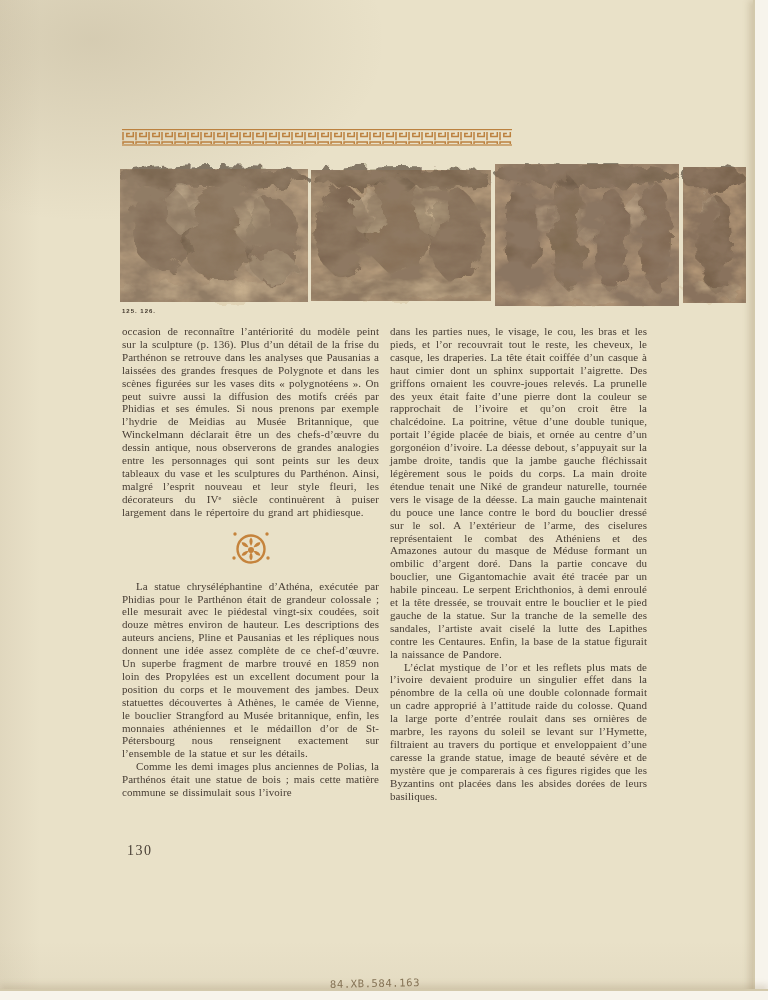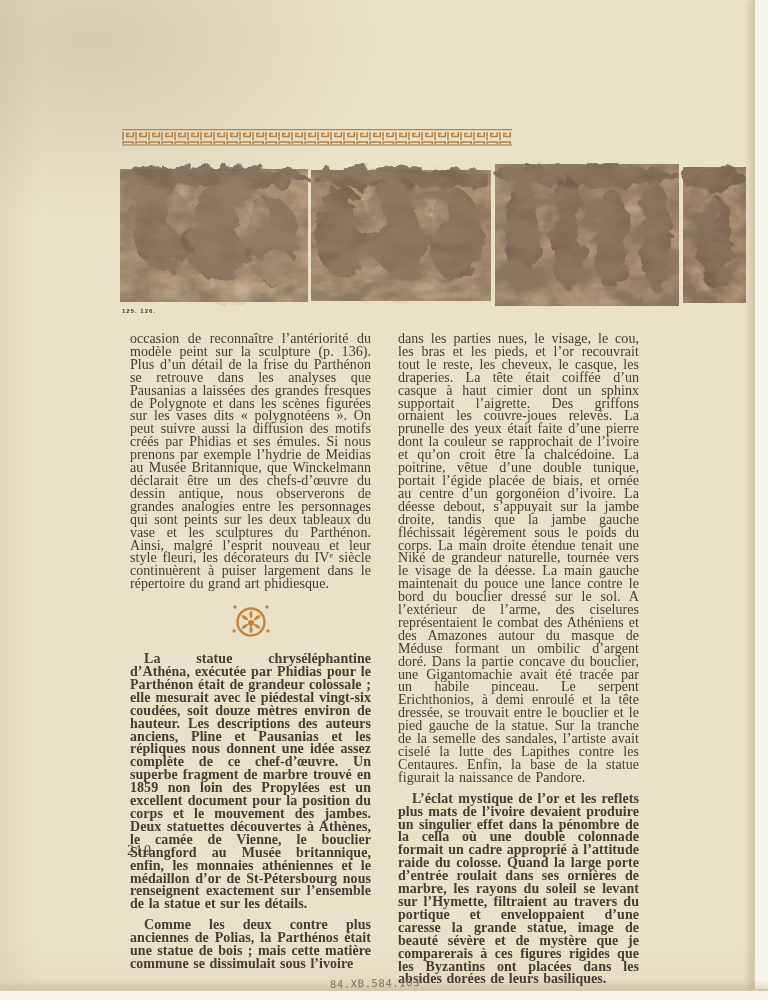--- a/index.html
+++ b/index.html
@@ -31,24 +31,24 @@
     position:absolute; left:122px; top:308px;
     font-family:"Liberation Sans","DejaVu Sans",sans-serif;
     font-size:6px; font-weight:bold; letter-spacing:1px; color:#40362b;
   }
   .text-columns {
     position:absolute; left:122px; top:325px; width:525px;
     display:flex; gap:11px; color:#463c33;
   }
   .col { width:257px; }
   .col p {
-    margin:8px; font-size:14px; line-height:12.9px; text-align:justify;
+    margin:0; font-size:11px; line-height:12.9px; text-align:justify;
     word-spacing:1px; letter-spacing:0.05px;
   }
-  .col p.indent { text-indent:14px;font-weight:bold; }
+  .col p.indent { text-indent:14px; }
   .it { }
   .ornament-wrap { width:100%; display:flex; justify-content:center; margin:7px 0 8px 0; }
   .page-number {
     position:absolute; left:127px; top:843px;
     font-size:14px; letter-spacing:1.5px; color:#4a4036;
   }
   .handwritten-mark {
     position:absolute; left:330px; top:977px;
     font-family:"DejaVu Sans Mono","Liberation Mono",monospace;
     font-size:10.5px; letter-spacing:0.6px; color:#857356;
@@ -179,28 +179,28 @@
           </g>
           <g fill="#c5833c">
             <circle cx="16" cy="-15" r="1.7"></circle>
             <circle cx="-16" cy="-15" r="1.7"></circle>
             <circle cx="17" cy="9" r="1.7"></circle>
             <circle cx="-17" cy="9" r="1.7"></circle>
           </g>
         </svg>
       </div>
       <p class="indent">La statue chryséléphantine d’Athéna, exécutée par Phidias pour le Parthénon était de grandeur colossale ; elle mesurait avec le piédestal vingt-six coudées, soit douze mètres environ de hauteur. Les descriptions des auteurs anciens, Pline et Pausanias et les répliques nous donnent une idée assez complète de ce chef-d’œuvre. Un superbe fragment de marbre trouvé en 1859 non loin des Propylées est un excellent document pour la position du corps et le mouvement des jambes. Deux statuettes découvertes à Athènes, le camée de Vienne, le bouclier Strangford au Musée britannique, enfin, les monnaies athéniennes et le médaillon d’or de St-Pétersbourg nous renseignent exactement sur l’ensemble de la statue et sur les détails.</p>
-      <p class="indent">Comme les deux contre plus anciennes de Polias, la Parthénos était une statue de bois ; mais cette matière commune se dissimulait sous l’ivoire</p>
+      <p class="indent">Comme les demi images plus anciennes de Polias, la Parthénos était une statue de bois ; mais cette matière commune se dissimulait sous l’ivoire</p>
     </div>
 
     <div class="col">
       <p><span>dans les parties nues, le visage, le cou, les bras et les pieds, et l’or recouvrait tout le reste, les cheveux, le casque, les draperies. La tête était coiffée d’un casque à haut cimier dont un sphinx supportait l’aigrette. Des griffons ornaient les couvre-joues relevés. La prunelle des yeux était faite d’une pierre dont la couleur se rapprochait de l’ivoire et qu’on croit être la chalcédoine. La poitrine, vêtue d’une double tunique, portait l’égide placée de biais, et ornée au centre d’un gorgonéion d’ivoire. La déesse debout, s’appuyait sur la jambe droite, tandis que la jambe gauche fléchissait légèrement sous le poids du corps. La main droite étendue tenait une Niké de grandeur naturelle, tournée vers le visage de la déesse. La main gauche maintenait du pouce une lance contre le bord du bouclier dressé sur le sol. A l’extérieur de l’arme, des ciselures représentaient le combat des Athéniens et des Amazones autour du masque de Méduse formant un ombilic d’argent doré. Dans la partie concave du bouclier, une </span><span class="it">Gigantomachie</span><span> avait été tracée par un habile pinceau. Le serpent Erichthonios, à demi enroulé et la tête dressée, se trouvait entre le bouclier et le pied gauche de la statue. Sur la tranche de la semelle des sandales, l’artiste avait ciselé la lutte des Lapithes contre les Centaures. Enfin, la base de la statue figurait la naissance de Pandore.</span></p>
       <p class="indent">L’éclat mystique de l’or et les reflets plus mats de l’ivoire devaient produire un singulier effet dans la pénombre de la cella où une double colonnade formait un cadre approprié à l’attitude raide du colosse. Quand la large porte d’entrée roulait dans ses ornières de marbre, les rayons du soleil se levant sur l’Hymette, filtraient au travers du portique et enveloppaient d’une caresse la grande statue, image de beauté sévère et de mystère que je comparerais à ces figures rigides que les Byzantins ont placées dans les absides dorées de leurs basiliques.</p>
     </div>
   </div>
 
-  <div class="page-number">210</div>
+  <div class="page-number">130</div>
 
   <div class="handwritten-mark">84.XB.584.163</div>
 
   <div class="edge-right"></div>
   <div class="edge-bottom"></div>
 </div>
 
 </body></html>

